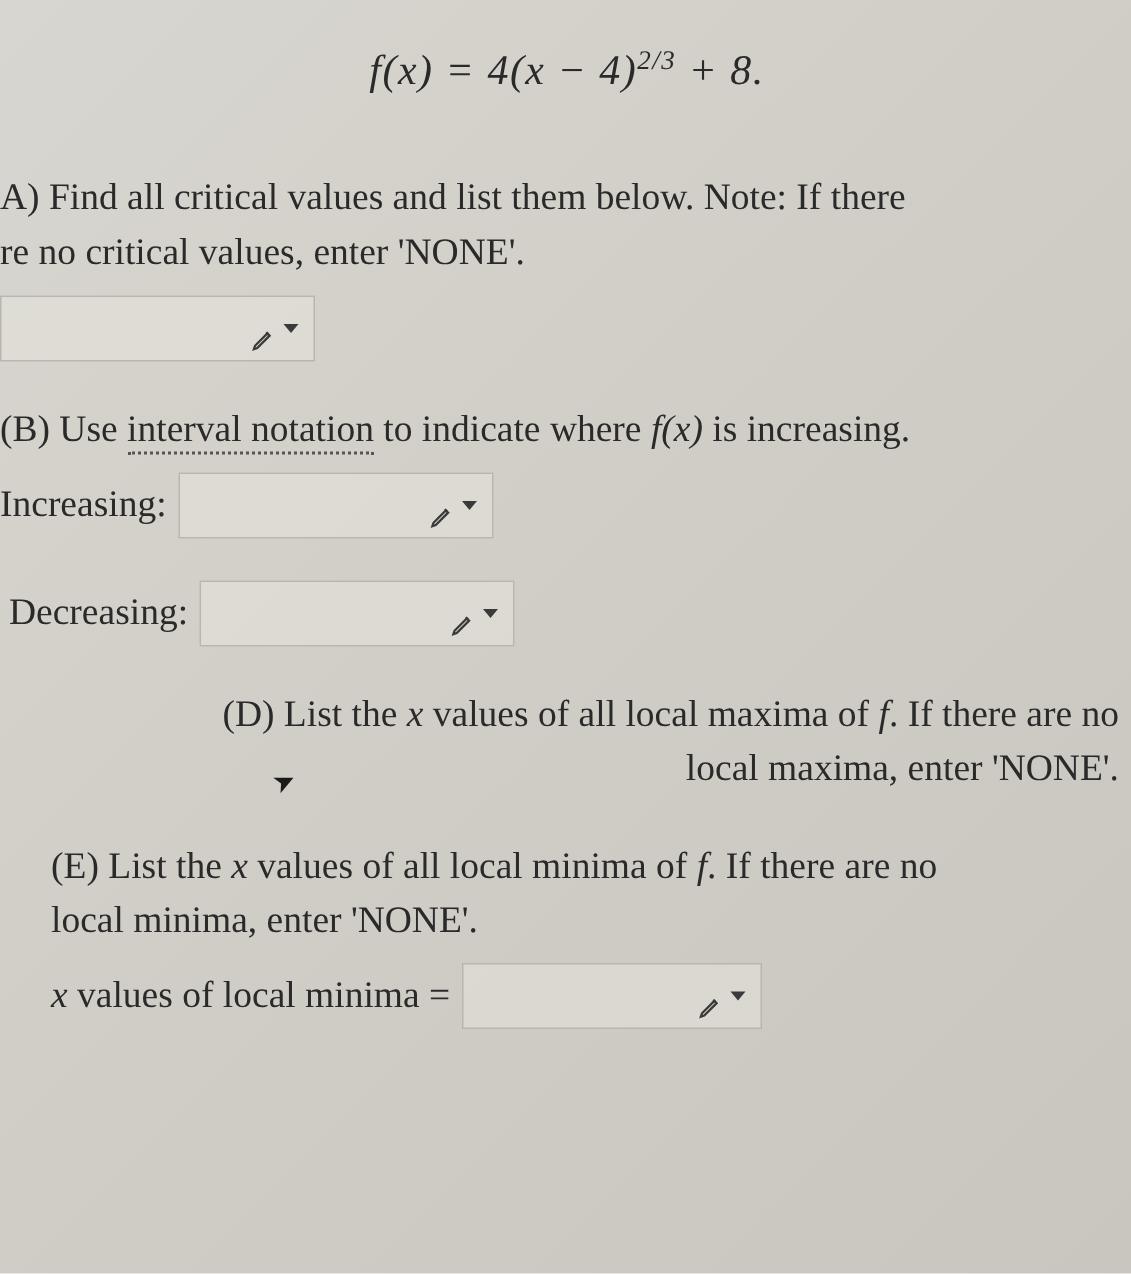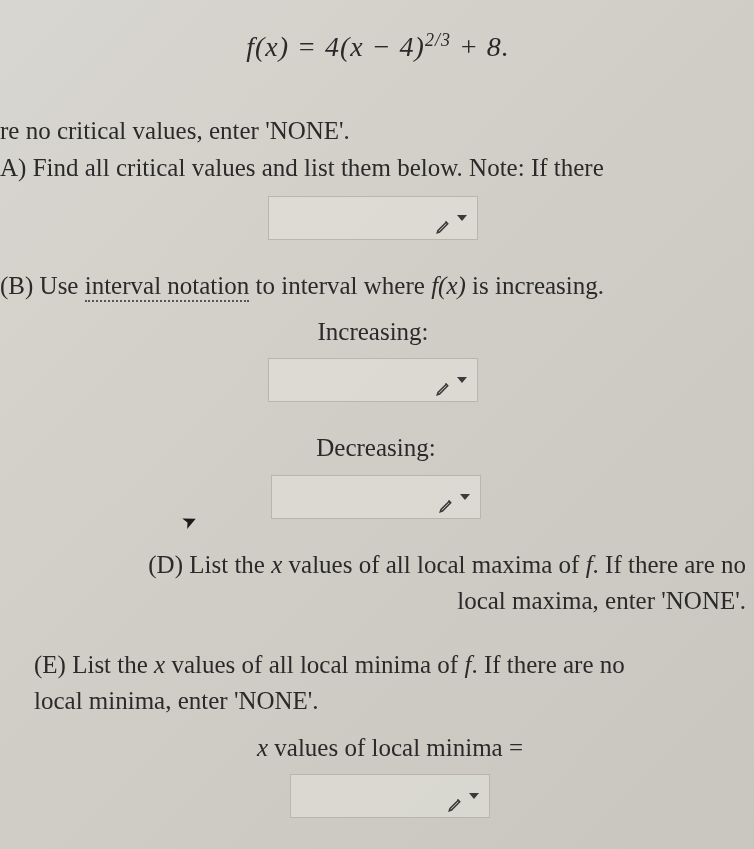--- a/index.html
+++ b/index.html
@@ -42,21 +42,20 @@
     .section-d { padding-left: 10px; text-align: right; }
     .section-e { padding-left: 34px; }
     .fx-inline {
       font-style: italic;
     }
     .input-row {
       display: flex;
       align-items: center;
       gap: 8px;
       margin-top: 10px;
-      flex-direction: column;
     }
     .math-input {
       display: inline-flex;
       align-items: center;
       justify-content: flex-end;
       border: 1px solid #b8b6ae;
       background: rgba(230,228,220,0.55);
       height: 44px;
       min-width: 200px;
       padding-right: 10px;
@@ -107,40 +106,40 @@
     }
   </style>
 </head>
 <body>
 
 <div class="formula-row">
   <span>f(x) = 4(x − 4)</span><sup>2/3</sup><span> + 8.</span>
 </div>
 
 <div class="section section-a">
-  <div>re no critical values, enter 'NONE'.</div>
   <div>
     <span>A) </span><span>Find all critical values and list them below. Note: If there</span>
   </div>
+  <div>re no critical values, enter 'NONE'.</div>
   <div class="input-row">
     <div class="math-input small">
       <span class="pencil-icon">
         <svg viewBox="0 0 24 24" fill="none" stroke="currentColor" stroke-width="2">
             <path d="M3 21l3-1 11-11-2-2L4 18l-1 3z"></path>
             <path d="M14 6l2 2"></path>
           </svg>
       </span>
       <span class="dropdown-caret"></span>
     </div>
   </div>
 </div>
 
 <div class="section section-b">
   <div>
-    <span>(B) </span><span>Use </span><span class="dotted-underline">interval notation</span><span> to interval where </span><span class="fx-inline">f(x)</span><span> is increasing.</span>
+    <span>(B) </span><span>Use </span><span class="dotted-underline">interval notation</span><span> to indicate where </span><span class="fx-inline">f(x)</span><span> is increasing.</span>
   </div>
   <div class="input-row">
     <span class="label-text">Increasing:</span>
     <div class="math-input small">
       <span class="pencil-icon">
         <svg viewBox="0 0 24 24" fill="none" stroke="currentColor" stroke-width="2">
             <path d="M3 21l3-1 11-11-2-2L4 18l-1 3z"></path>
             <path d="M14 6l2 2"></path>
           </svg>
       </span>

